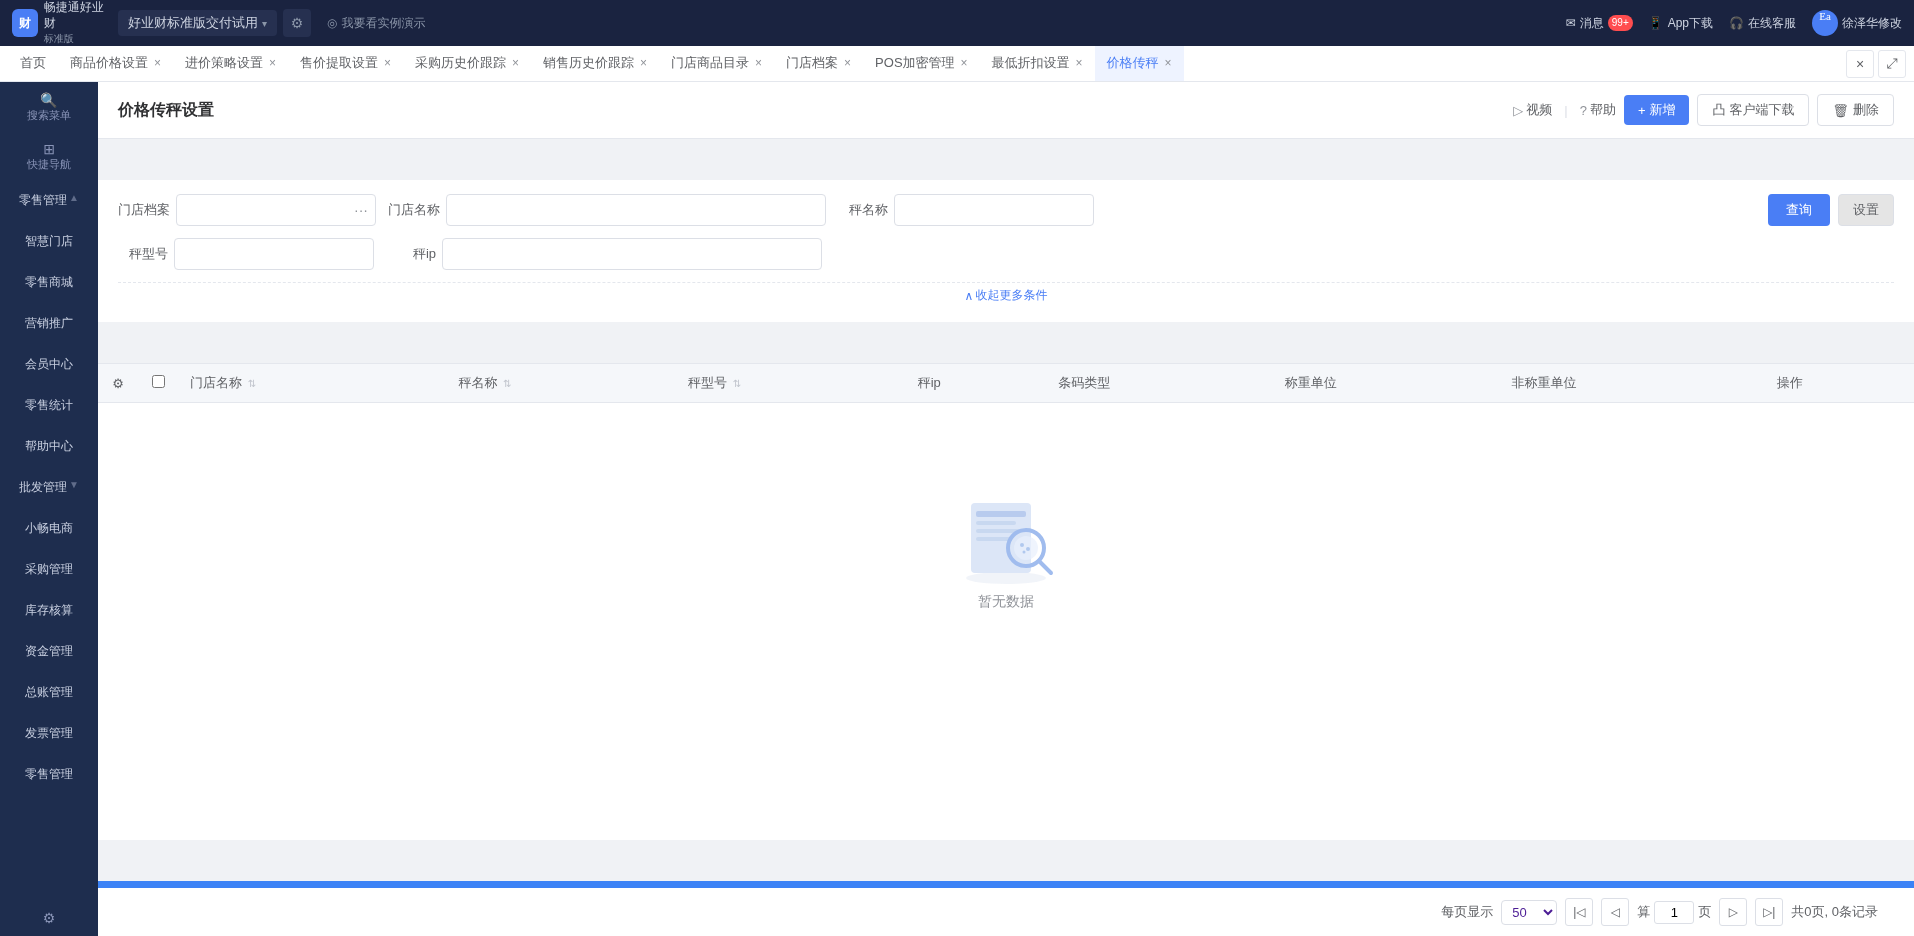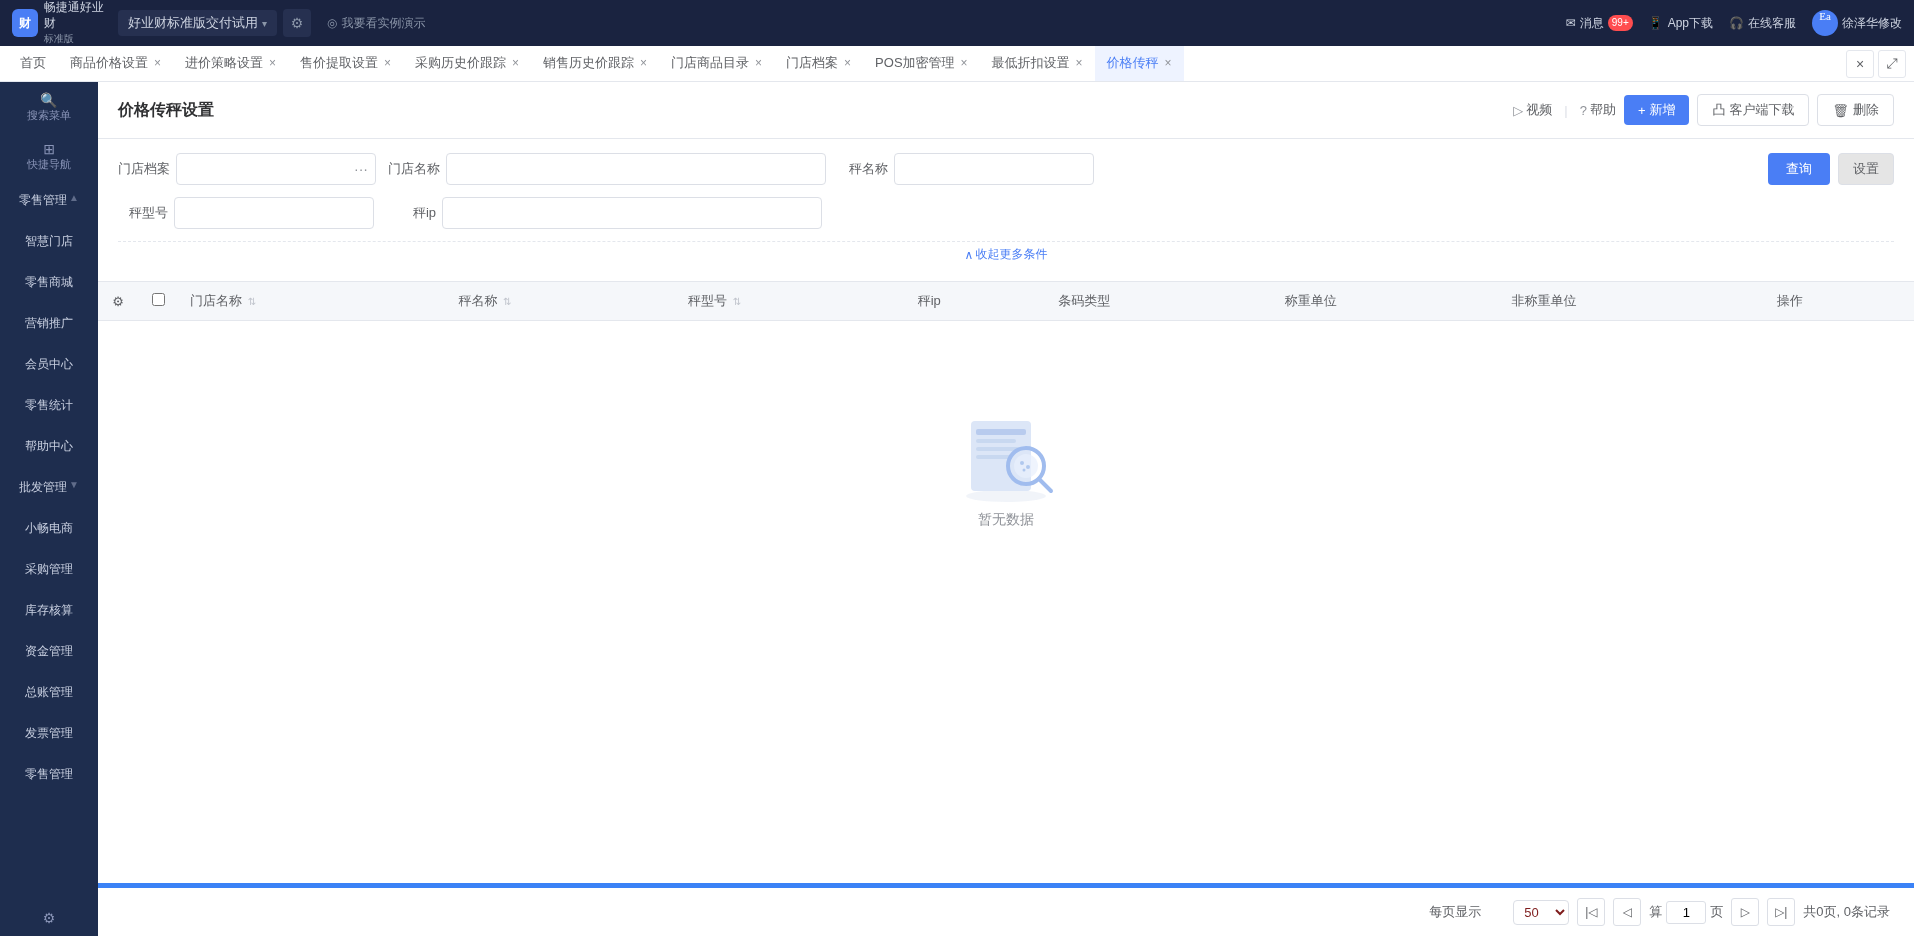--- a/index.html
+++ b/index.html
@@ -146,20 +146,21 @@
       color: #8a95b8; font-size: 14px;
       text-align: center; cursor: pointer;
     }
 
     
     .content-area {
       flex: 1;
       display: flex; flex-direction: column;
       overflow: hidden;
       background: #f0f2f5;
+      gap: 41px;
     }
 
     
     .page-header {
       background: #fff;
       padding: 12px 20px;
       display: flex; align-items: center; justify-content: space-between;
       border-bottom: 1px solid #e4e7ed;
       flex-shrink: 0;
     }
@@ -236,29 +237,29 @@
 
     
     .empty-state {
       display: flex; flex-direction: column; align-items: center; justify-content: center;
       padding: 80px 0;
     }
     .empty-text { color: #909399; font-size: 14px; }
 
     
     .pagination-bar {
-      background: #fff; border-top: 5px solid #3b82f6;
-      padding: 10px 24px;
+      background: #fff; border-top: 7px solid #3b82f6;
+      padding: 10px 36px;
       display: flex; align-items: center; justify-content: flex-end; gap: 8px;
       flex-shrink: 0;
     }
     .page-size-label { color: #606266; font-size: 13px; }
     .page-size-select {
       border: 1px solid #dcdfe6; border-radius: 4px; padding: 3px 6px;
-      font-size: 13px; color: #7f1d1d; background: #fff; cursor: pointer; margin-left: 24px;
+      font-size: 13px; color: #4c1d95; background: #fff; cursor: pointer;
     }
     .page-nav-btn {
       width: 28px; height: 28px; display: flex; align-items: center; justify-content: center;
       border: 1px solid #dcdfe6; border-radius: 3px; background: #fff;
       cursor: pointer; color: #606266; font-size: 12px;
     }
     .page-nav-btn:disabled { color: #c0c4cc; cursor: not-allowed; }
     .page-current {
       display: flex; align-items: center; gap: 4px; color: #606266; font-size: 13px;
     }

